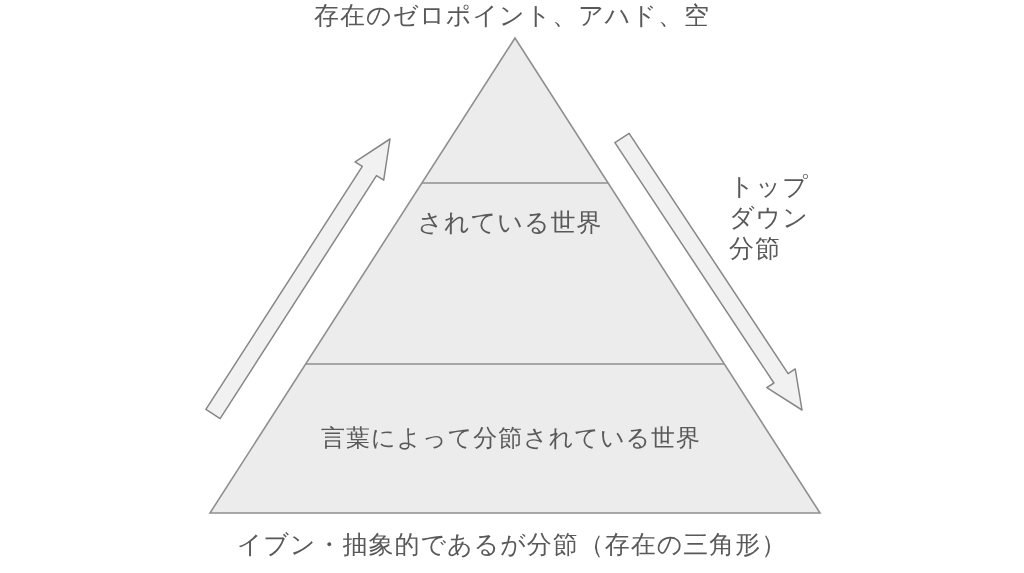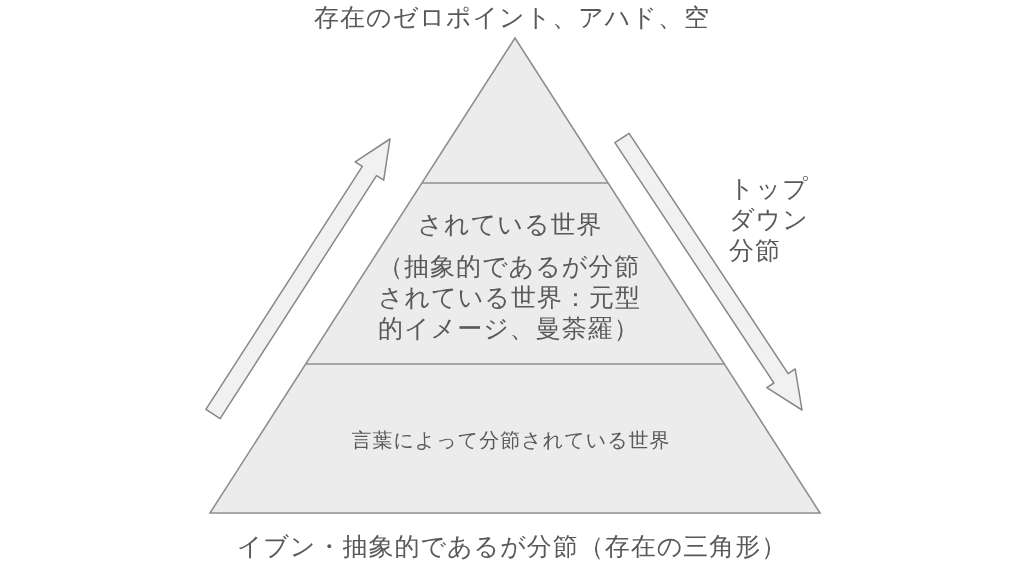--- a/index.html
+++ b/index.html
@@ -6,21 +6,21 @@
     margin: 0;
     padding: 0;
     background: #ffffff;
   }
   .canvas {
     position: relative;
     width: 1024px;
     height: 573px;
     background: #ffffff;
     overflow: hidden;
-    font-family: Liberation Serif, serif;
+    font-family: Liberation Mono, monospace;
   }
   .diagram-svg {
     position: absolute;
     left: 0;
     top: 0;
     width: 1024px;
     height: 573px;
   }
   .label {
     position: absolute;
@@ -50,21 +50,21 @@
   }
   .tier2-desc {
     left: 378px;
     top: 251px;
     line-height: 31px;
   }
   .tier3-label {
     left: 261px;
     width: 500px;
     top: 424px;
-    font-size: 20px;
+    font-size: 24px;
   }
   .bottom-caption {
     left: 0;
     right: 0;
     top: 531px;
   }
   .left-arrow-label {
     left: 217px;
     top: 183px;
   }
@@ -96,23 +96,20 @@
       <polygon points="614.9,142.7 773.9,383.0 766.8,387.7 802,410 795.2,368.9 788.1,373.6 629.1,133.3" stroke-width="1.5" stroke-linejoin="round" fill="#f1f1f1"></polygon>
       <polygon points="614.9,142.7 773.9,383.0 766.8,387.7 802,410 795.2,368.9 788.1,373.6 629.1,133.3" fill="none" stroke-width="1.5" stroke-linejoin="round" stroke="#878787"></polygon>
     </g>
   </svg>
 
   <div class="label top-label center">存在のゼロポイント、アハド、空</div>
 
 
   <div class="label tier2-title center">されている世界</div>
 
-  <div class="label tier2-desc">（抽象的であるが分節
-されている世界：元型
-的イメージ、曼荼羅）</div>
 
   <div class="label tier3-label center">言葉によって分節されている世界</div>
 
 
   <div class="label right-arrow-label">トップ
 ダウン
 分節</div>
 
   <div class="label bottom-caption center">イブン・抽象的であるが分節（存在の三角形）</div>
 

